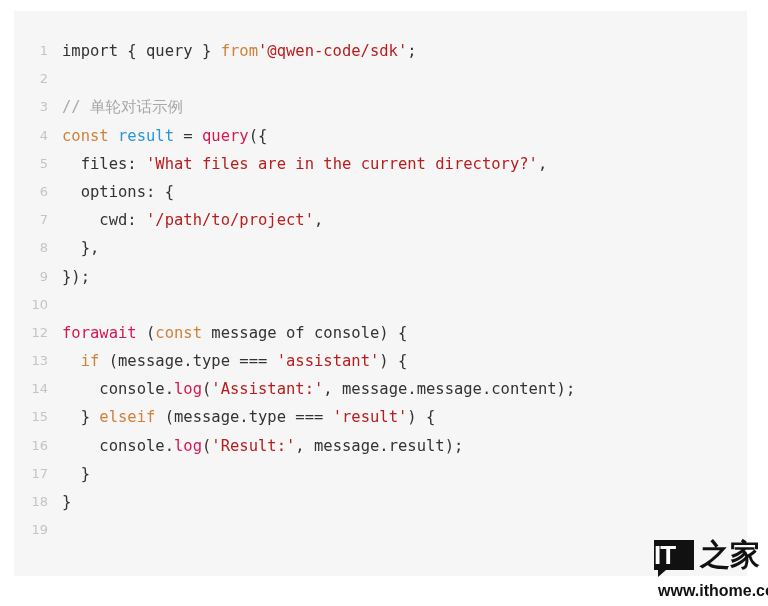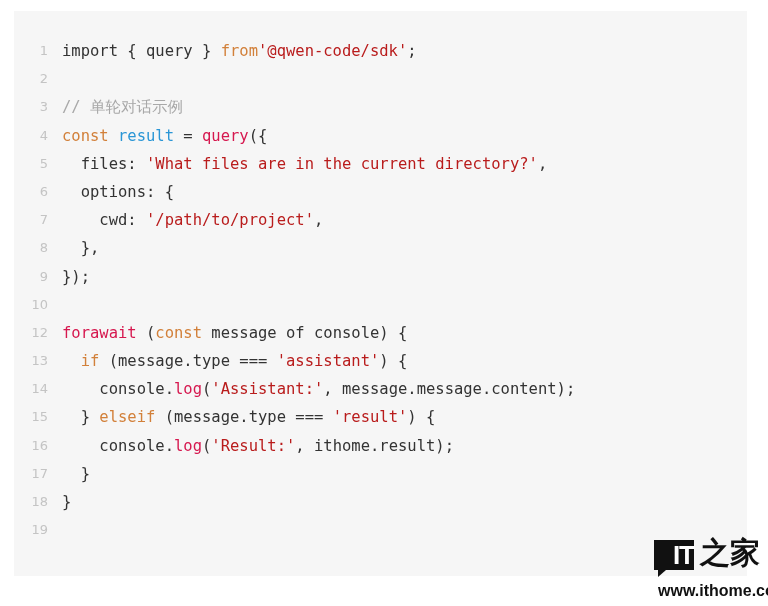--- a/index.html
+++ b/index.html
@@ -30,29 +30,29 @@
 
   .logo {
     position: absolute; left: 654px; top: 536px; width: 106px; height: 62px;
   }
   .logo-box {
     position: absolute; left: 0; top: 4px; width: 40px; height: 30px; background: #111;
   }
   .logo-box .it {
     position: absolute; left: 0; top: 0; width: 40px; height: 30px;
     color: #fff; font-family: "Liberation Sans", sans-serif; font-weight: bold;
-    font-size: 26px; line-height: 30px; text-align: right; letter-spacing: -1px;
+    font-size: 26px; line-height: 30px; text-align: left; letter-spacing: -1px;
   }
   .logo-tail {
     position: absolute; left: 4px; top: 34px; width: 0; height: 0;
     border-left: 8px solid #111; border-bottom: 7px solid transparent;
   }
   .logo-cn {
     position: absolute; left: 46px; top: 0px; font-size: 30px; color: #111;
-    font-family: Liberation Mono, monospace; font-weight: bold; line-height: 38px;
+    font-family: Liberation Sans, sans-serif; font-weight: bold; line-height: 38px;
   }
   .logo-url {
     position: absolute; left: 4px; top: 46px; font-size: 16px; color: #111;
     font-family: "Liberation Sans", sans-serif; font-weight: bold; white-space: nowrap;
   }
 </style>
 </head>
 <body>
 
 <div class="code-panel">
@@ -64,21 +64,21 @@
       <div class="line"><span class="ln">5</span><span class="code"><span class="plain">  files: </span><span class="str">'What files are in the current directory?'</span><span class="plain">,</span></span></div>
       <div class="line"><span class="ln">6</span><span class="code"><span class="plain">  options: {</span></span></div>
       <div class="line"><span class="ln">7</span><span class="code"><span class="plain">    cwd: </span><span class="str">'/path/to/project'</span><span class="plain">,</span></span></div>
       <div class="line"><span class="ln">8</span><span class="code"><span class="plain">  },</span></span></div>
       <div class="line"><span class="ln">9</span><span class="code"><span class="plain">});</span></span></div>
       <div class="line"><span class="ln">10</span><span class="code"></span></div>
       <div class="line"><span class="ln">12</span><span class="code"><span class="fn">forawait</span><span class="plain"> (</span><span class="kw">const</span><span class="plain"> message of console) {</span></span></div>
       <div class="line"><span class="ln">13</span><span class="code"><span class="plain">  </span><span class="kw">if</span><span class="plain"> (message.type === </span><span class="str">'assistant'</span><span class="plain">) {</span></span></div>
       <div class="line"><span class="ln">14</span><span class="code"><span class="plain">    console.</span><span class="fn">log</span><span class="plain">(</span><span class="str">'Assistant:'</span><span class="plain">, message.message.content);</span></span></div>
       <div class="line"><span class="ln">15</span><span class="code"><span class="plain">  } </span><span class="kw">elseif</span><span class="plain"> (message.type === </span><span class="str">'result'</span><span class="plain">) {</span></span></div>
-      <div class="line"><span class="ln">16</span><span class="code"><span class="plain">    console.</span><span class="fn">log</span><span class="plain">(</span><span class="str">'Result:'</span><span class="plain">, ithome.result);</span></span></div>
+      <div class="line"><span class="ln">16</span><span class="code"><span class="plain">    console.</span><span class="fn">log</span><span class="plain">(</span><span class="str">'Result:'</span><span class="plain">, message.result);</span></span></div>
       <div class="line"><span class="ln">17</span><span class="code"><span class="plain">  }</span></span></div>
       <div class="line"><span class="ln">18</span><span class="code"><span class="plain">}</span></span></div>
       <div class="line"><span class="ln">19</span><span class="code"></span></div>
     </div>
 </div>
 
 <div class="logo">
   <div class="logo-box">
     <span class="it">IT</span>
   </div>

